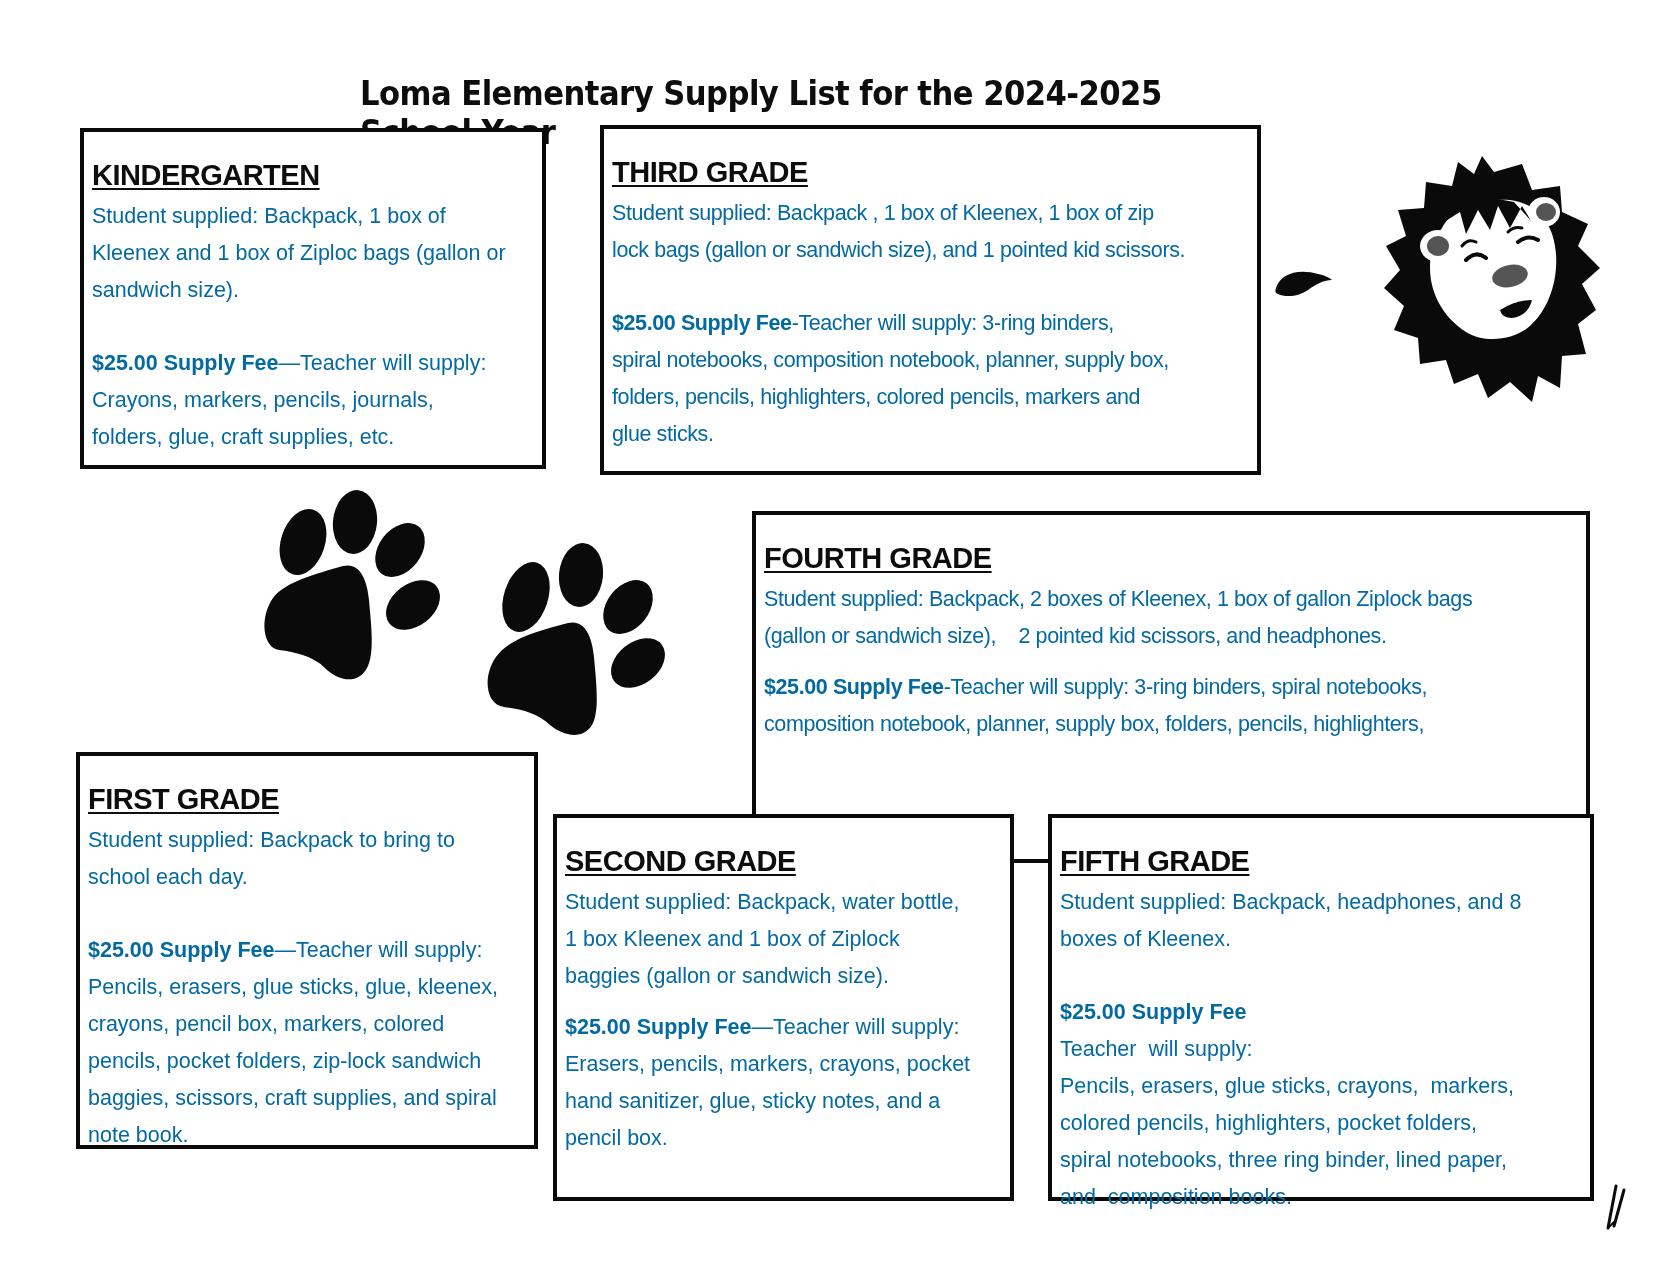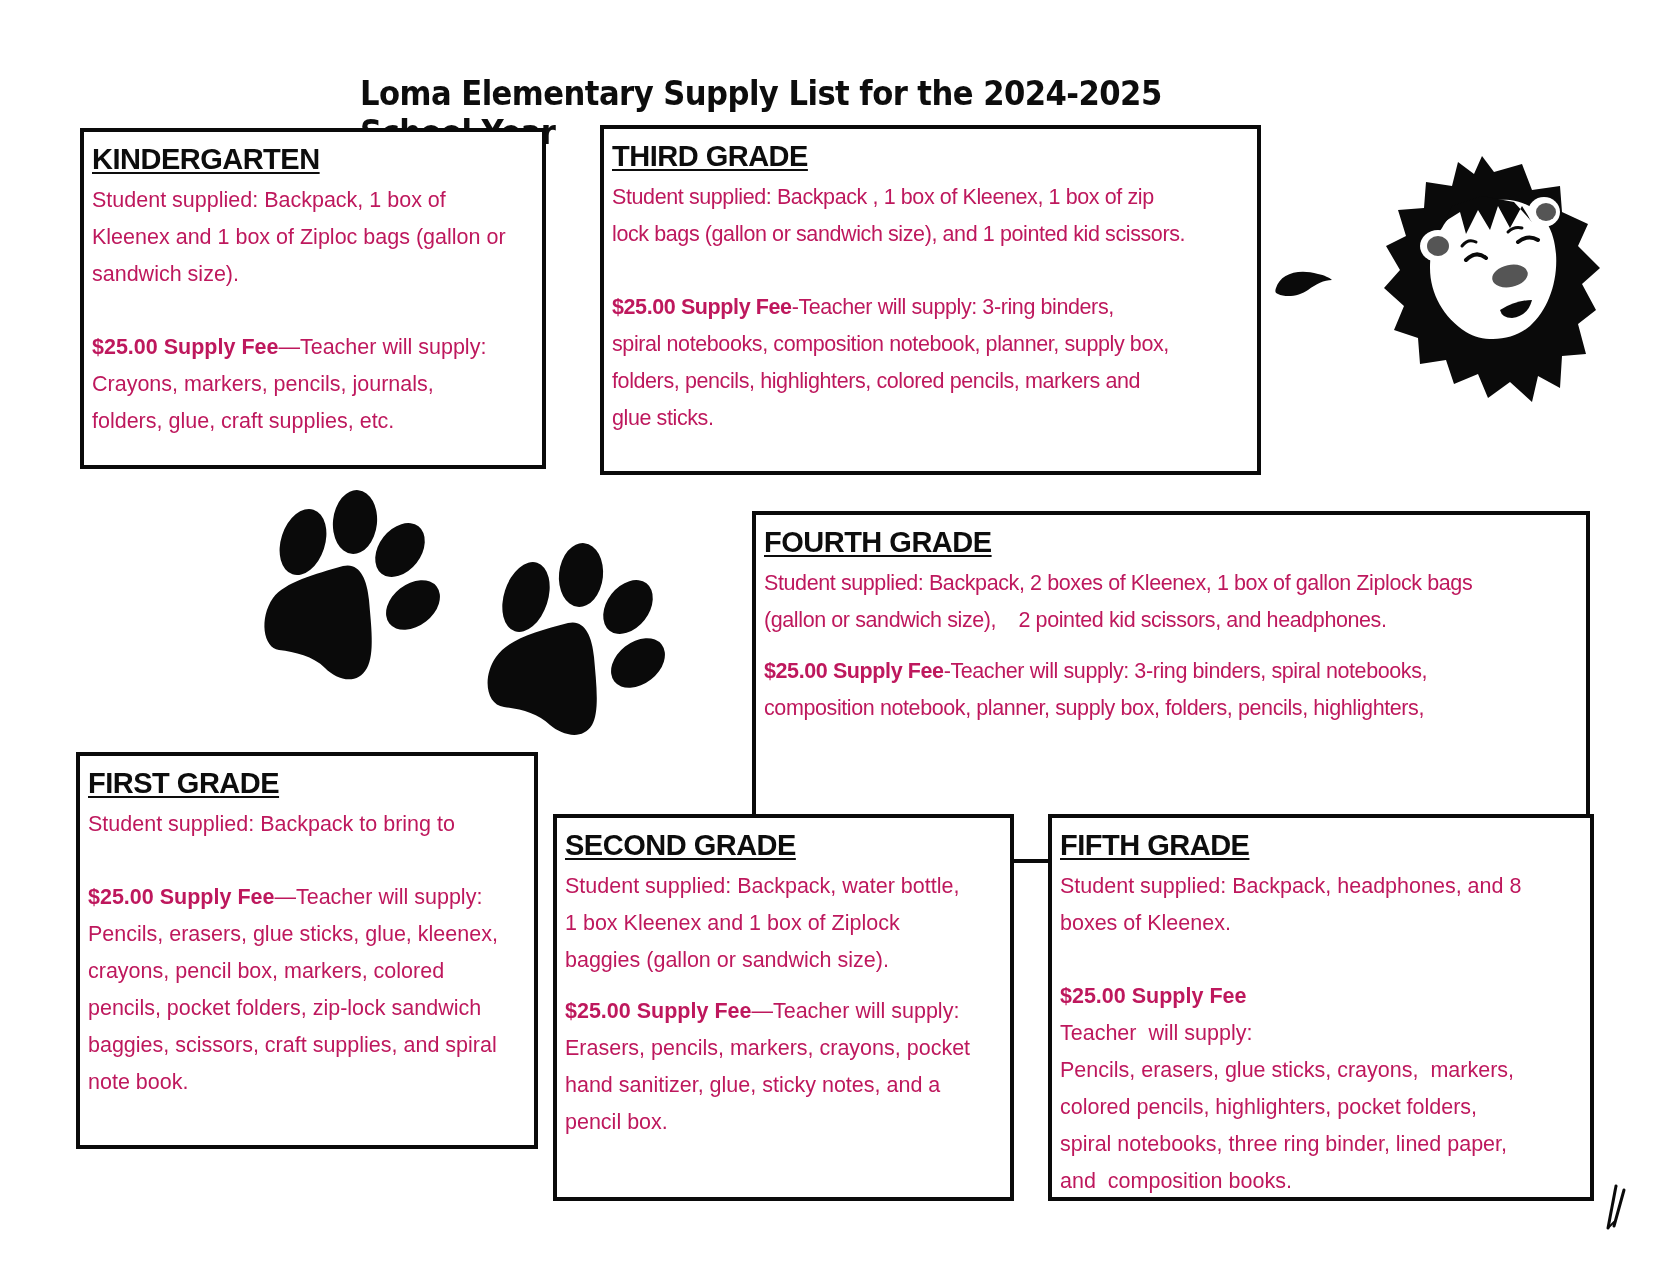--- a/index.html
+++ b/index.html
@@ -3,24 +3,24 @@
 <meta charset="utf-8">
 <style>
   html, body { margin: 0; padding: 0; background: #ffffff; }
   body { width: 1660px; height: 1264px; position: relative; overflow: hidden;
          font-family: "Liberation Sans", "DejaVu Sans", sans-serif; color: #111; }
   .title { position: absolute; left: 360px; top: 74px; width: 950px; text-align: left;
            font-family: "DejaVu Sans", sans-serif; font-size: 33px; font-weight: bold;
            letter-spacing: -0.6px; color: #0d0d0d; transform: scaleX(0.93); transform-origin: left top; }
   .box { position: absolute; box-sizing: border-box; border: 4px solid #0a0a0a; background: #fff;
          padding: 10px 8px 8px 8px; }
-  .box h2 { margin: 0 0 6px 0; font-family: "Liberation Sans", sans-serif; font-size: 29px;
+  .box h2 { margin: 16px 0 6px 0; font-family: "Liberation Sans", sans-serif; font-size: 29px;
             font-weight: bold; text-decoration: underline; text-decoration-thickness: 2px;
             text-underline-offset: 3px; letter-spacing: -0.5px; color: #0d0d0d; line-height: 34px; }
-  .box p { margin: 0; font-size: 21.5px; line-height: 37px; color: #be185d; }
+  .box p { margin: 0; font-size: 21.5px; line-height: 37px; color: #0369a1; }
   .box p.gap { margin-top: 14px; }
   .box p.biggap { margin-top: 36px; }
   .fee { font-weight: bold; }
   .narrow p { letter-spacing: -0.4px; }
   .art { position: absolute; }
   .sig { position: absolute; }
 </style>
 </head>
 <body>
 
@@ -92,20 +92,21 @@
   <h2>FOURTH GRADE</h2>
   <p>Student supplied: Backpack, 2 boxes of Kleenex, 1 box of gallon Ziplock bags</p>
   <p style="white-space:pre;">(gallon or sandwich size),    2 pointed kid scissors, and headphones.</p>
   <p class="gap"><span class="fee">$25.00 Supply Fee</span><span>-Teacher will supply: 3-ring binders, spiral notebooks,</span></p>
   <p>composition notebook, planner, supply box, folders, pencils, highlighters,</p>
 </div>
 
 <div class="box" style="left:76px; top:752px; width:462px; height:397px;">
   <h2>FIRST GRADE</h2>
   <p>Student supplied: Backpack to bring to</p>
+  <p>school each day.</p>
   <p class="biggap"><span class="fee">$25.00 Supply Fee</span><span>—Teacher will supply:</span></p>
   <p>Pencils, erasers, glue sticks, glue, kleenex,</p>
   <p>crayons, pencil box, markers, colored</p>
   <p>pencils, pocket folders, zip-lock sandwich</p>
   <p>baggies, scissors, craft supplies, and spiral</p>
   <p>note book.</p>
 </div>
 
 <div class="box" style="left:553px; top:814px; width:461px; height:387px;">
   <h2>SECOND GRADE</h2>

